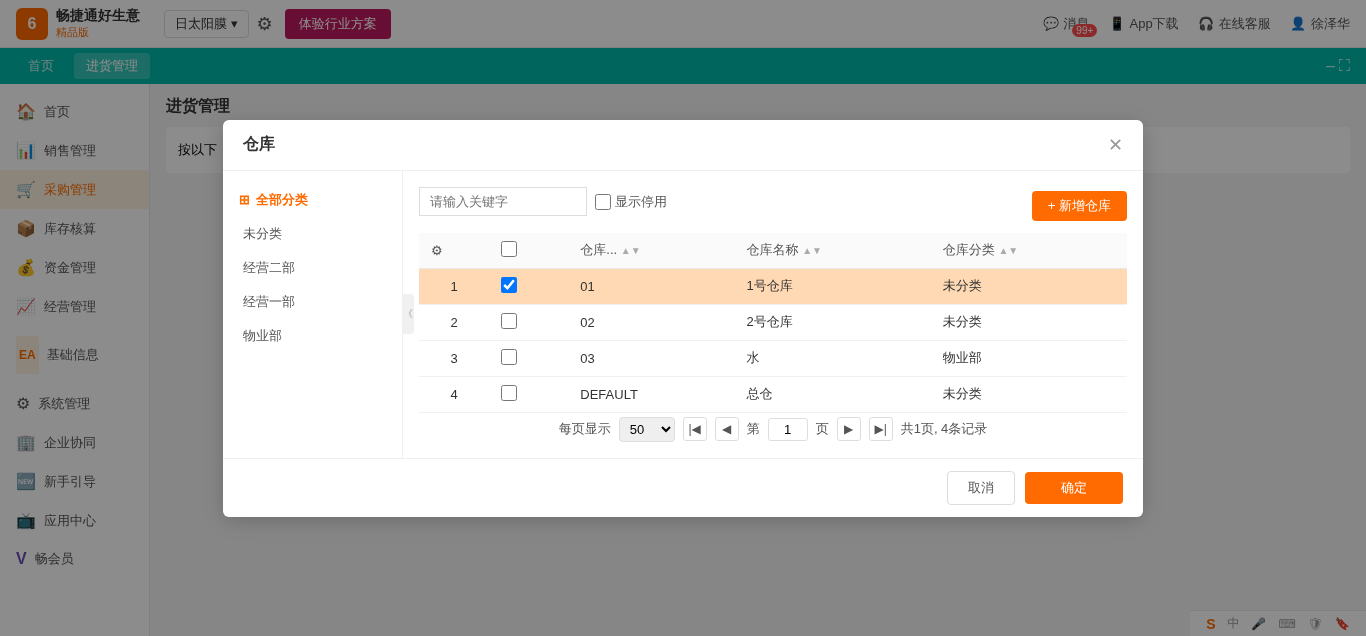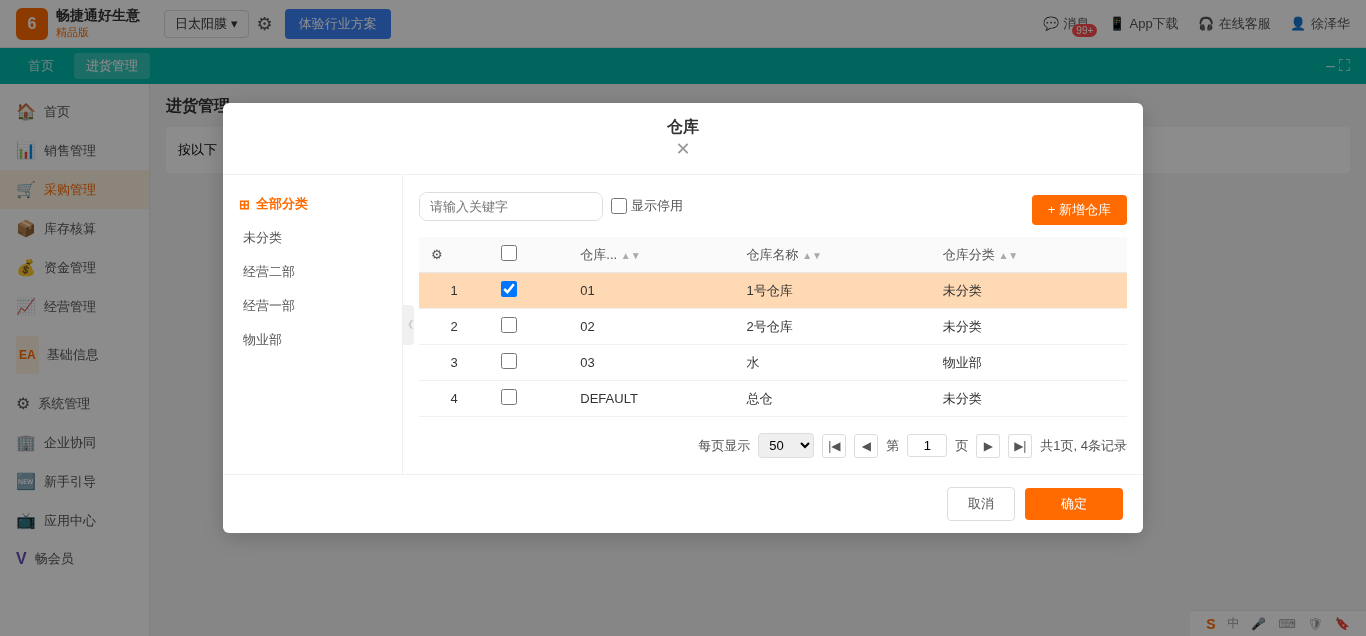--- a/index.html
+++ b/index.html
@@ -30,21 +30,21 @@
       color: #fff; font-weight: bold; font-size: 16px;
     }
     .logo-text { font-size: 14px; color: #333; font-weight: bold; }
     .logo-sub { font-size: 11px; color: #ff6b00; }
     .store-selector {
       display: flex; align-items: center; gap: 4px;
       border: 1px solid #ddd; border-radius: 4px; padding: 4px 10px;
       cursor: pointer; color: #333; font-size: 13px;
     }
     .trial-btn {
-      background: #3b82f6; color: #fff;
+      background: #be185d; color: #fff;
       border: none; border-radius: 4px;
       padding: 6px 14px; cursor: pointer;
       font-size: 13px; margin-left: 12px;
     }
     .header-right {
       margin-left: auto;
       display: flex; align-items: center; gap: 20px;
     }
     .header-icon-item {
       display: flex; align-items: center; gap: 4px;
@@ -116,21 +116,20 @@
       border-radius: 6px;
       width: 920px;
       max-height: 580px;
       display: flex; flex-direction: column;
       box-shadow: 0 4px 24px rgba(0,0,0,0.2);
     }
     .modal-header {
       display: flex; align-items: center; justify-content: space-between;
       padding: 14px 20px;
       border-bottom: 1px solid #f0f0f0;
-      flex-direction: column;
     }
     .modal-title { font-size: 16px; font-weight: bold; color: #333; }
     .modal-close { font-size: 18px; color: #999; cursor: pointer; }
     .modal-body { display: flex; flex: 1; overflow: hidden; }
 
     
     .category-panel {
       width: 180px;
       border-right: 1px solid #f0f0f0;
       padding: 12px 0;
@@ -159,22 +158,22 @@
       display: flex; flex-direction: column;
       padding: 12px 16px;
       overflow: hidden;
     }
     .table-toolbar {
       display: flex; align-items: center; gap: 8px;
       margin-bottom: 12px;
     }
     .search-input-wrap {
       display: flex; align-items: center;
-      border: 1px solid #ddd; border-radius: 8px;
-      overflow: hidden; width: 184px; justify-content: space-between;
+      border: 1px solid #ddd; border-radius: 0;
+      overflow: hidden; width: 168px; justify-content: space-between;
     }
     .search-input {
       border: none; outline: none;
       padding: 6px 10px; font-size: 13px;
       flex: 1; color: #999;
     }
     .search-btn {
       background: none; border: none; padding: 6px 8px;
       cursor: pointer; color: #999;
     }
@@ -204,22 +203,22 @@
       border-bottom: 1px solid #f0f0f0;
     }
     .data-table tbody tr.selected { background: #ffd9b3; }
     .table-checkbox { width: 16px; height: 16px; cursor: pointer; }
     .row-num { color: #666; text-align: center; }
     .col-gear { text-align: center; }
     .sort-icon { font-size: 10px; color: #aaa; }
 
     
     .pagination {
-      display: flex; align-items: center; justify-content: flex-end;
-      gap: 8px; padding: 16px 0 4px;
+      display: flex; align-items: center; justify-content: center;
+      gap: 8px; padding: 4px 0 4px;
       color: #555; font-size: 13px;
     }
     .page-size-select {
       border: 1px solid #ddd; border-radius: 4px;
       padding: 3px 6px; font-size: 13px; cursor: pointer;
     }
     .page-btn {
       width: 24px; height: 24px;
       display: flex; align-items: center; justify-content: center;
       border: 1px solid #ddd; border-radius: 3px;

